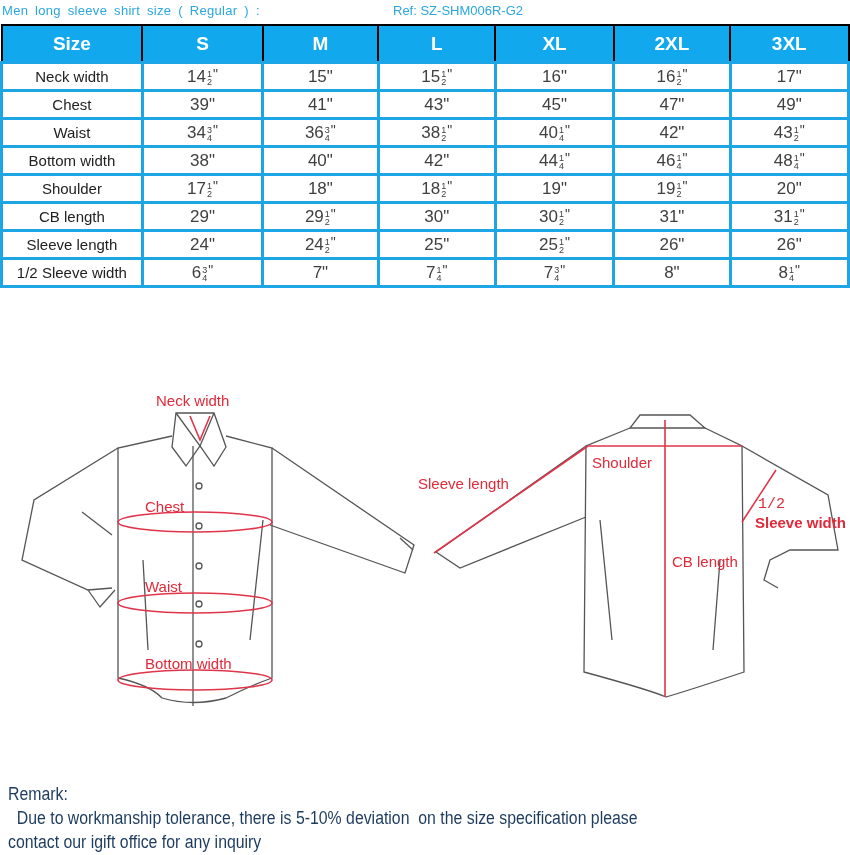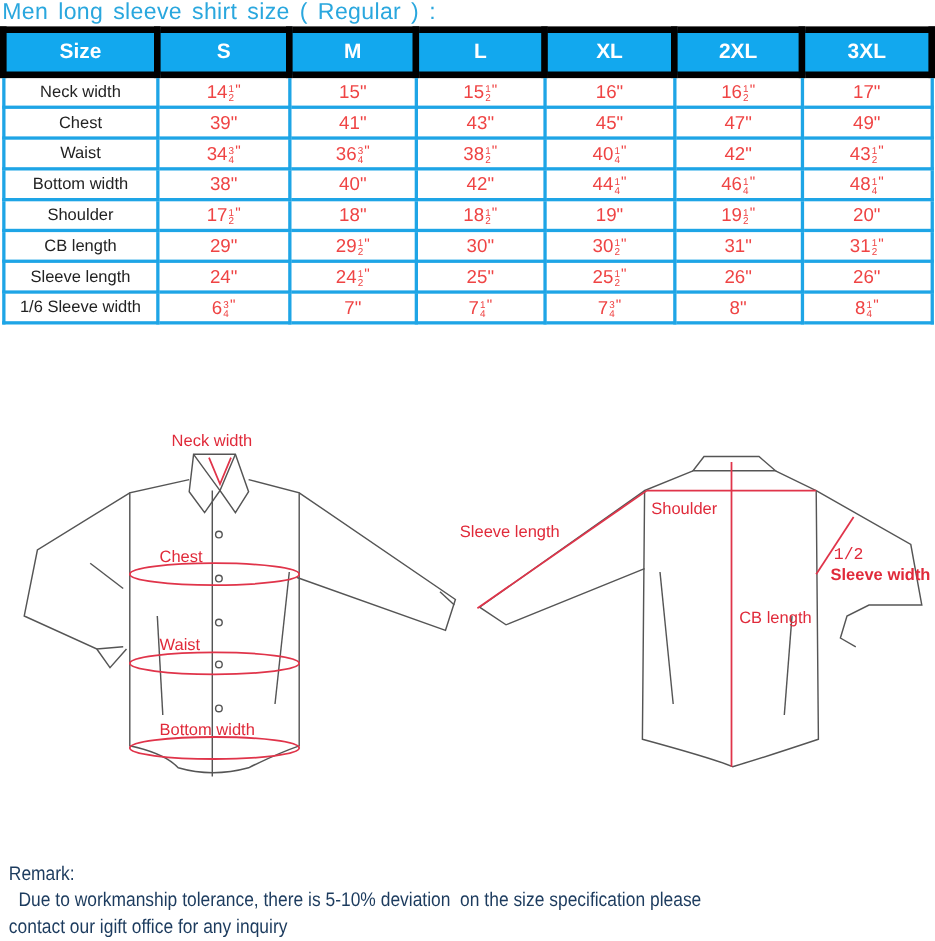--- a/index.html
+++ b/index.html
@@ -1,35 +1,36 @@
 <!DOCTYPE html>
 <html><head>
 <meta charset="utf-8">
 <style>
   html, body { margin: 0; padding: 0; background: #ffffff; }
   body { width: 850px; height: 855px; position: relative; overflow: hidden; font-family: "Liberation Sans", sans-serif; }
-  .title-bar { position: absolute; left: 0; top: 0; width: 850px; height: 24px; color: #2aa7de; font-size: 21px; line-height: 22px; white-space: nowrap; }
+  .title-bar { position: absolute; left: 0; top: 0; width: 850px; height: 24px; color: #2aa7de; font-size: 13px; line-height: 22px; white-space: nowrap; }
   .title-bar .t1 { position: absolute; left: 2px; top: 0; letter-spacing: 0.3px; word-spacing: 3px; }
   .title-bar .t2 { position: absolute; left: 393px; top: 0; }
   table.size-table { position: absolute; left: 0; top: 24px; width: 850px; border-collapse: collapse; table-layout: fixed; }
-  table.size-table th { background: #12a8ee; color: #ffffff; font-weight: bold; font-size: 19px; height: 33px; text-align: center; border: 6px solid #000000; }
-  table.size-table td { border: 3px solid #1ea5e6; height: 25px; text-align: center; color: #ef4444; font-size: 17px; padding: 0; background: #fff; }
+  table.size-table th { background: #12a8ee; color: #ffffff; font-weight: bold; font-size: 19px; height: 33px; text-align: center; border: 2px solid #000000; }
+  table.size-table td { border: 3px solid #1ea5e6; height: 25px; text-align: center; color: #404040; font-size: 17px; padding: 0; background: #fff; }
   table.size-table td.rowlabel { font-size: 15px; color: #222; }
   .frac { display: inline-block; vertical-align: middle; font-size: 9px; line-height: 8px; text-align: center; margin-left: 1px; }
   .frac span { display: block; }
   .inch { font-size: 14px; vertical-align: 3px; margin-left: 1px; }
   .diagram { position: absolute; left: 0; top: 370px; width: 850px; height: 390px; }
   .lbl { position: absolute; color: #e02a3a; font-size: 15px; white-space: nowrap; }
   .remark { position: absolute; left: 8px; top: 782px; color: #1c3b5e; font-size: 18px; line-height: 24px; transform: scaleX(0.88); transform-origin: left top; width: 960px; }
 </style>
 </head>
 <body>
 
 <div class="title-bar">
   <span class="t1">Men  long  sleeve  shirt  size ( Regular ) :</span>
+  <span class="t2">Ref: SZ-SHM006R-G2</span>
 </div>
 
 <table class="size-table">
   <colgroup>
     <col style="width:138px">
       <col style="width:118px">
       <col style="width:113px">
       <col style="width:115px">
       <col style="width:116px">
       <col style="width:114px">
@@ -104,21 +105,21 @@
       <tr>
         <td class="rowlabel">Sleeve length</td>
         <td>24"</td>
         <td>24<span class="frac"><span>1</span><span>2</span></span><span class="inch">"</span></td>
         <td>25"</td>
         <td>25<span class="frac"><span>1</span><span>2</span></span><span class="inch">"</span></td>
         <td>26"</td>
         <td>26"</td>
       </tr>
       <tr>
-        <td class="rowlabel">1/6 Sleeve width</td>
+        <td class="rowlabel">1/2 Sleeve width</td>
         <td>6<span class="frac"><span>3</span><span>4</span></span><span class="inch">"</span></td>
         <td>7"</td>
         <td>7<span class="frac"><span>1</span><span>4</span></span><span class="inch">"</span></td>
         <td>7<span class="frac"><span>3</span><span>4</span></span><span class="inch">"</span></td>
         <td>8"</td>
         <td>8<span class="frac"><span>1</span><span>4</span></span><span class="inch">"</span></td>
       </tr>
     </tbody>
 </table>
 

